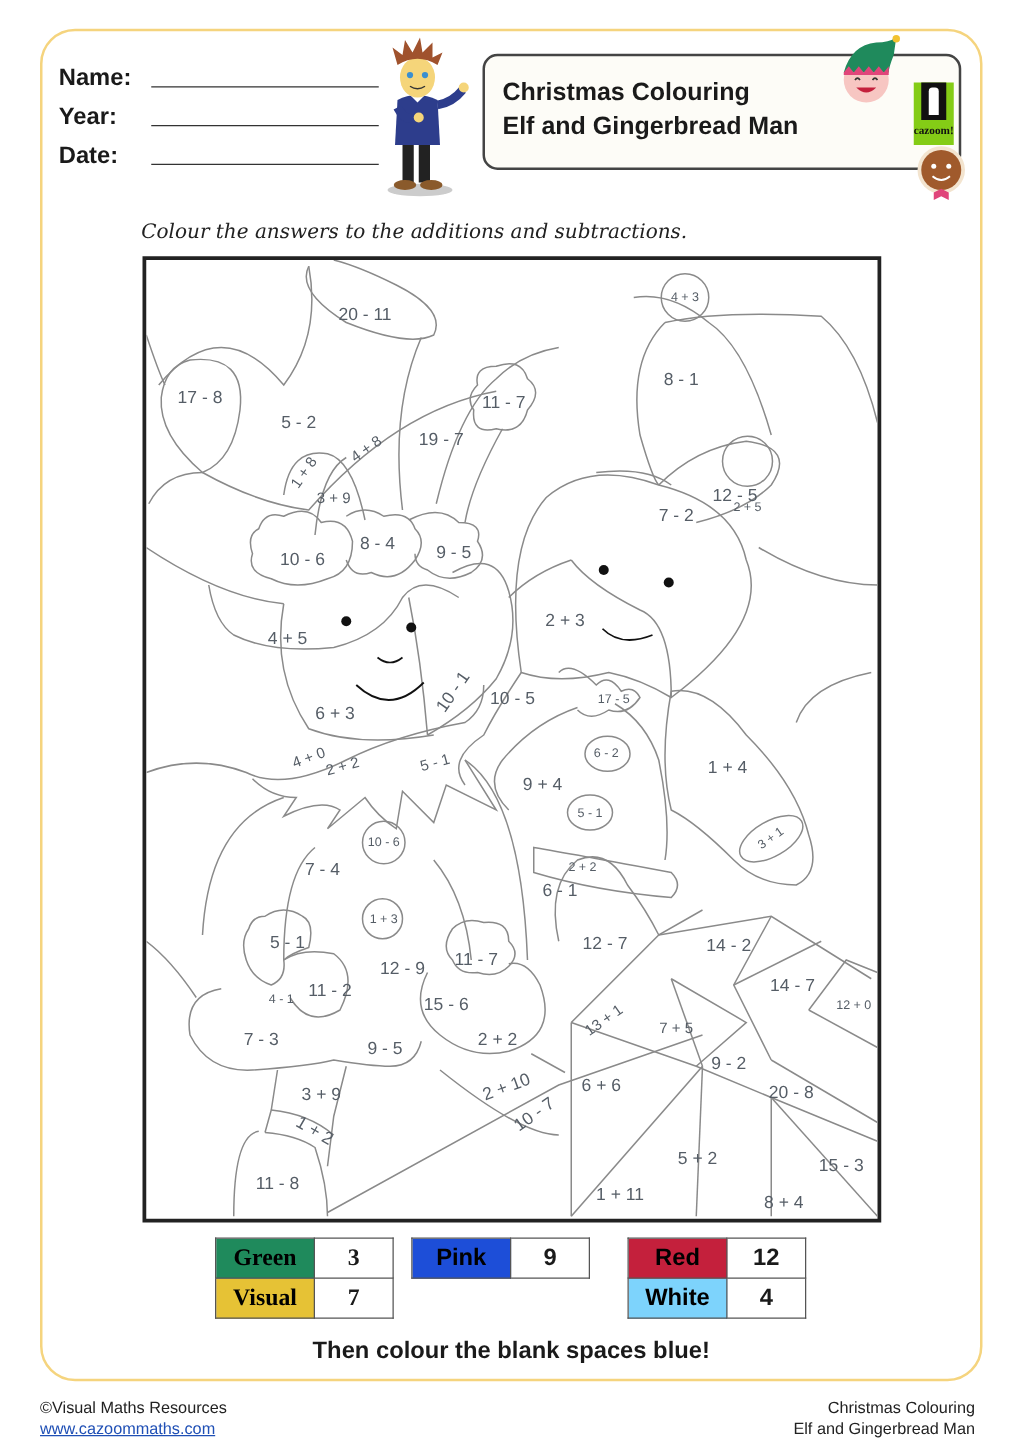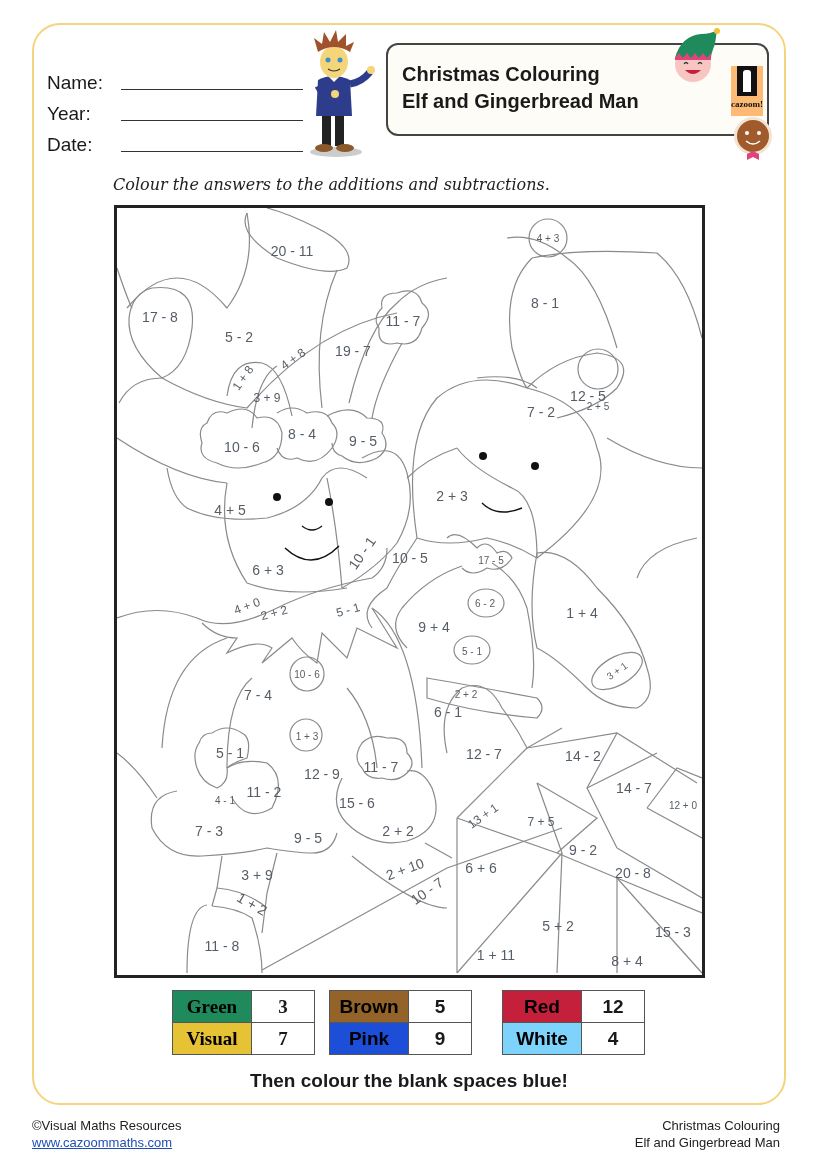--- a/index.html
+++ b/index.html
@@ -1,18 +1,18 @@
 <!DOCTYPE html>
 <html><head>
 <meta charset="utf-8">
 <style>
   html,body{margin:0;padding:0;background:#ffffff;}
   body{width:818px;height:1157px;position:relative;font-family:"Liberation Sans",sans-serif;overflow:hidden;}
   .frame{position:absolute;left:32px;top:23px;width:754px;height:1082px;border:2px solid #f5d47e;border-radius:28px;box-sizing:border-box;}
-  .field{position:absolute;left:47px;font-size:19px;font-weight:normal;color:#1a1a1a;margin-top:20px;}
+  .field{position:absolute;left:47px;font-size:19px;font-weight:bold;color:#1a1a1a;}
   .field .line{position:absolute;left:74px;top:17px;width:182px;height:0;border-bottom:1.5px solid #333;}
   .titlebox{position:absolute;left:386px;top:43px;width:383px;height:93px;border:2px solid #444;border-radius:12px;background:#fdfcf7;box-sizing:border-box;}
   .titlebox .t1,.titlebox .t2{position:absolute;left:14px;font-size:20px;font-weight:bold;color:#1a1a1a;}
   .titlebox .t1{top:18px;} .titlebox .t2{top:45px;}
   .instr{position:absolute;left:113px;top:175px;font-family:"DejaVu Serif",serif;font-style:italic;font-size:16px;color:#222;}
   .pic{position:absolute;left:114px;top:205px;width:591px;height:773px;border:3px solid #222;box-sizing:border-box;background:#fff;overflow:hidden;}
   .pic svg{position:absolute;left:0;top:0;}
   .lbl{position:absolute;color:#555d66;font-size:14px;white-space:nowrap;transform:translate(-50%,-50%);}
   .lbl.s{font-size:10px;} .lbl.m{font-size:12px;}
   .keytbl{position:absolute;top:990px;border-collapse:collapse;}
@@ -66,21 +66,21 @@
 
 <svg style="position:absolute;left:667px;top:28px;" width="56" height="56">
   <circle cx="26" cy="36" r="18" fill="#f7c6c2"></circle>
   <path d="M8 30 Q14 8 34 6 Q44 6 50 2 L48 16 Q44 26 44 30 Z" fill="#1f8a5c"></path>
   <circle cx="50" cy="3" r="3" fill="#f2c230"></circle>
   <path d="M8 30 L12 25 L16 30 L20 25 L24 30 L28 25 L32 30 L36 25 L40 30 L44 25 L44 32 L8 32 Z" fill="#e0457a"></path>
   <path d="M17 36 Q19 33 21 36 M31 36 Q33 33 35 36" stroke="#333" stroke-width="1.3" fill="none"></path>
   <path d="M18 42 Q26 50 34 42 Z" fill="#c4203c"></path>
 </svg>
 
-<div style="position:absolute;left:731px;top:66px;width:32px;height:50px;background:#fdba74;">
+<div style="position:absolute;left:731px;top:66px;width:32px;height:50px;background:#84cc16;">
   <div style="position:absolute;left:6px;top:0;width:20px;height:30px;background:#111;">
     <div style="position:absolute;left:6px;top:4px;width:8px;height:22px;background:#fff;border-radius:3px 3px 0 0;"></div>
   </div>
   <div style="position:absolute;left:0;top:33px;width:40px;font-family:'Liberation Serif',serif;font-size:9px;font-weight:bold;color:#111;">cazoom!</div>
 </div>
 
 <svg style="position:absolute;left:733px;top:116px;" width="40" height="46">
   <circle cx="20" cy="20" r="19" fill="#f3e4cf"></circle>
   <circle cx="20" cy="20" r="16" fill="#a05a2c"></circle>
   <circle cx="14" cy="17" r="2" fill="#fff"></circle>
@@ -273,24 +273,20 @@
     <td class="n">3</td>
   </tr>
   <tr>
     <td class="c" style="background:#e6c235;">Visual</td>
     <td class="n">7</td>
   </tr>
 </tbody>
   </table>
 <table class="keytbl" style="left:329px;">
   <tbody>
-      <tr>
-    <td class="c" style="background:#946329;">Brown</td>
-    <td class="n">5</td>
-  </tr>
   <tr>
     <td class="c" style="background:#1d4ed8;">Pink</td>
     <td class="n">9</td>
   </tr>
 </tbody>
   </table>
 <table class="keytbl" style="left:502px;">
   <tbody>
       <tr>
     <td class="c" style="background:#c4203c;">Red</td>

